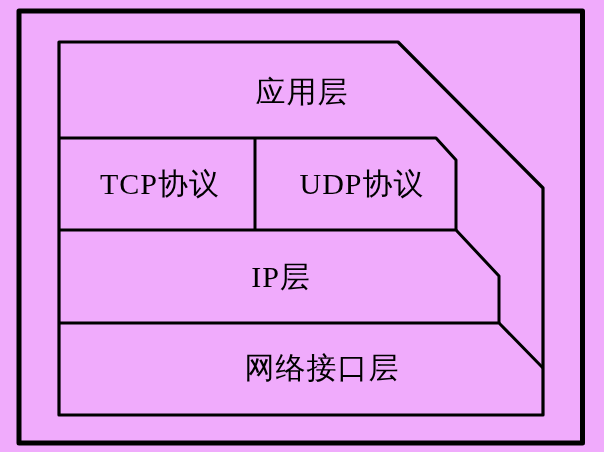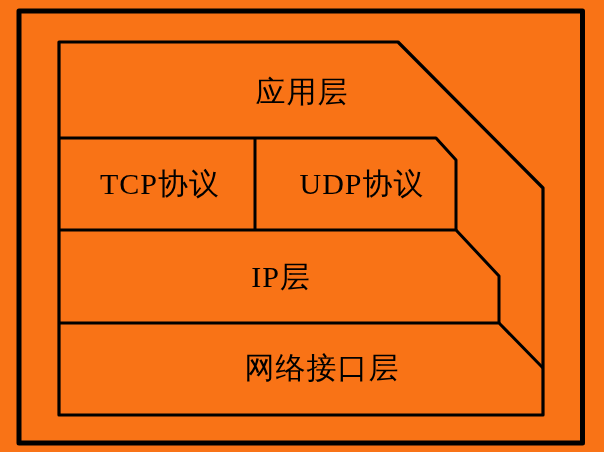--- a/index.html
+++ b/index.html
@@ -4,21 +4,21 @@
 <style>
   html, body {
     margin: 0;
     padding: 0;
     background: #ffffff;
   }
   .page {
     position: relative;
     width: 604px;
     height: 452px;
-    background: #f97316;
+    background: #f0abfc;
     overflow: hidden;
   }
   svg {
     display: block;
   }
   .diagram-line {
     fill: none;
     stroke: #000000;
     stroke-linejoin: round;
     stroke-linecap: butt;

